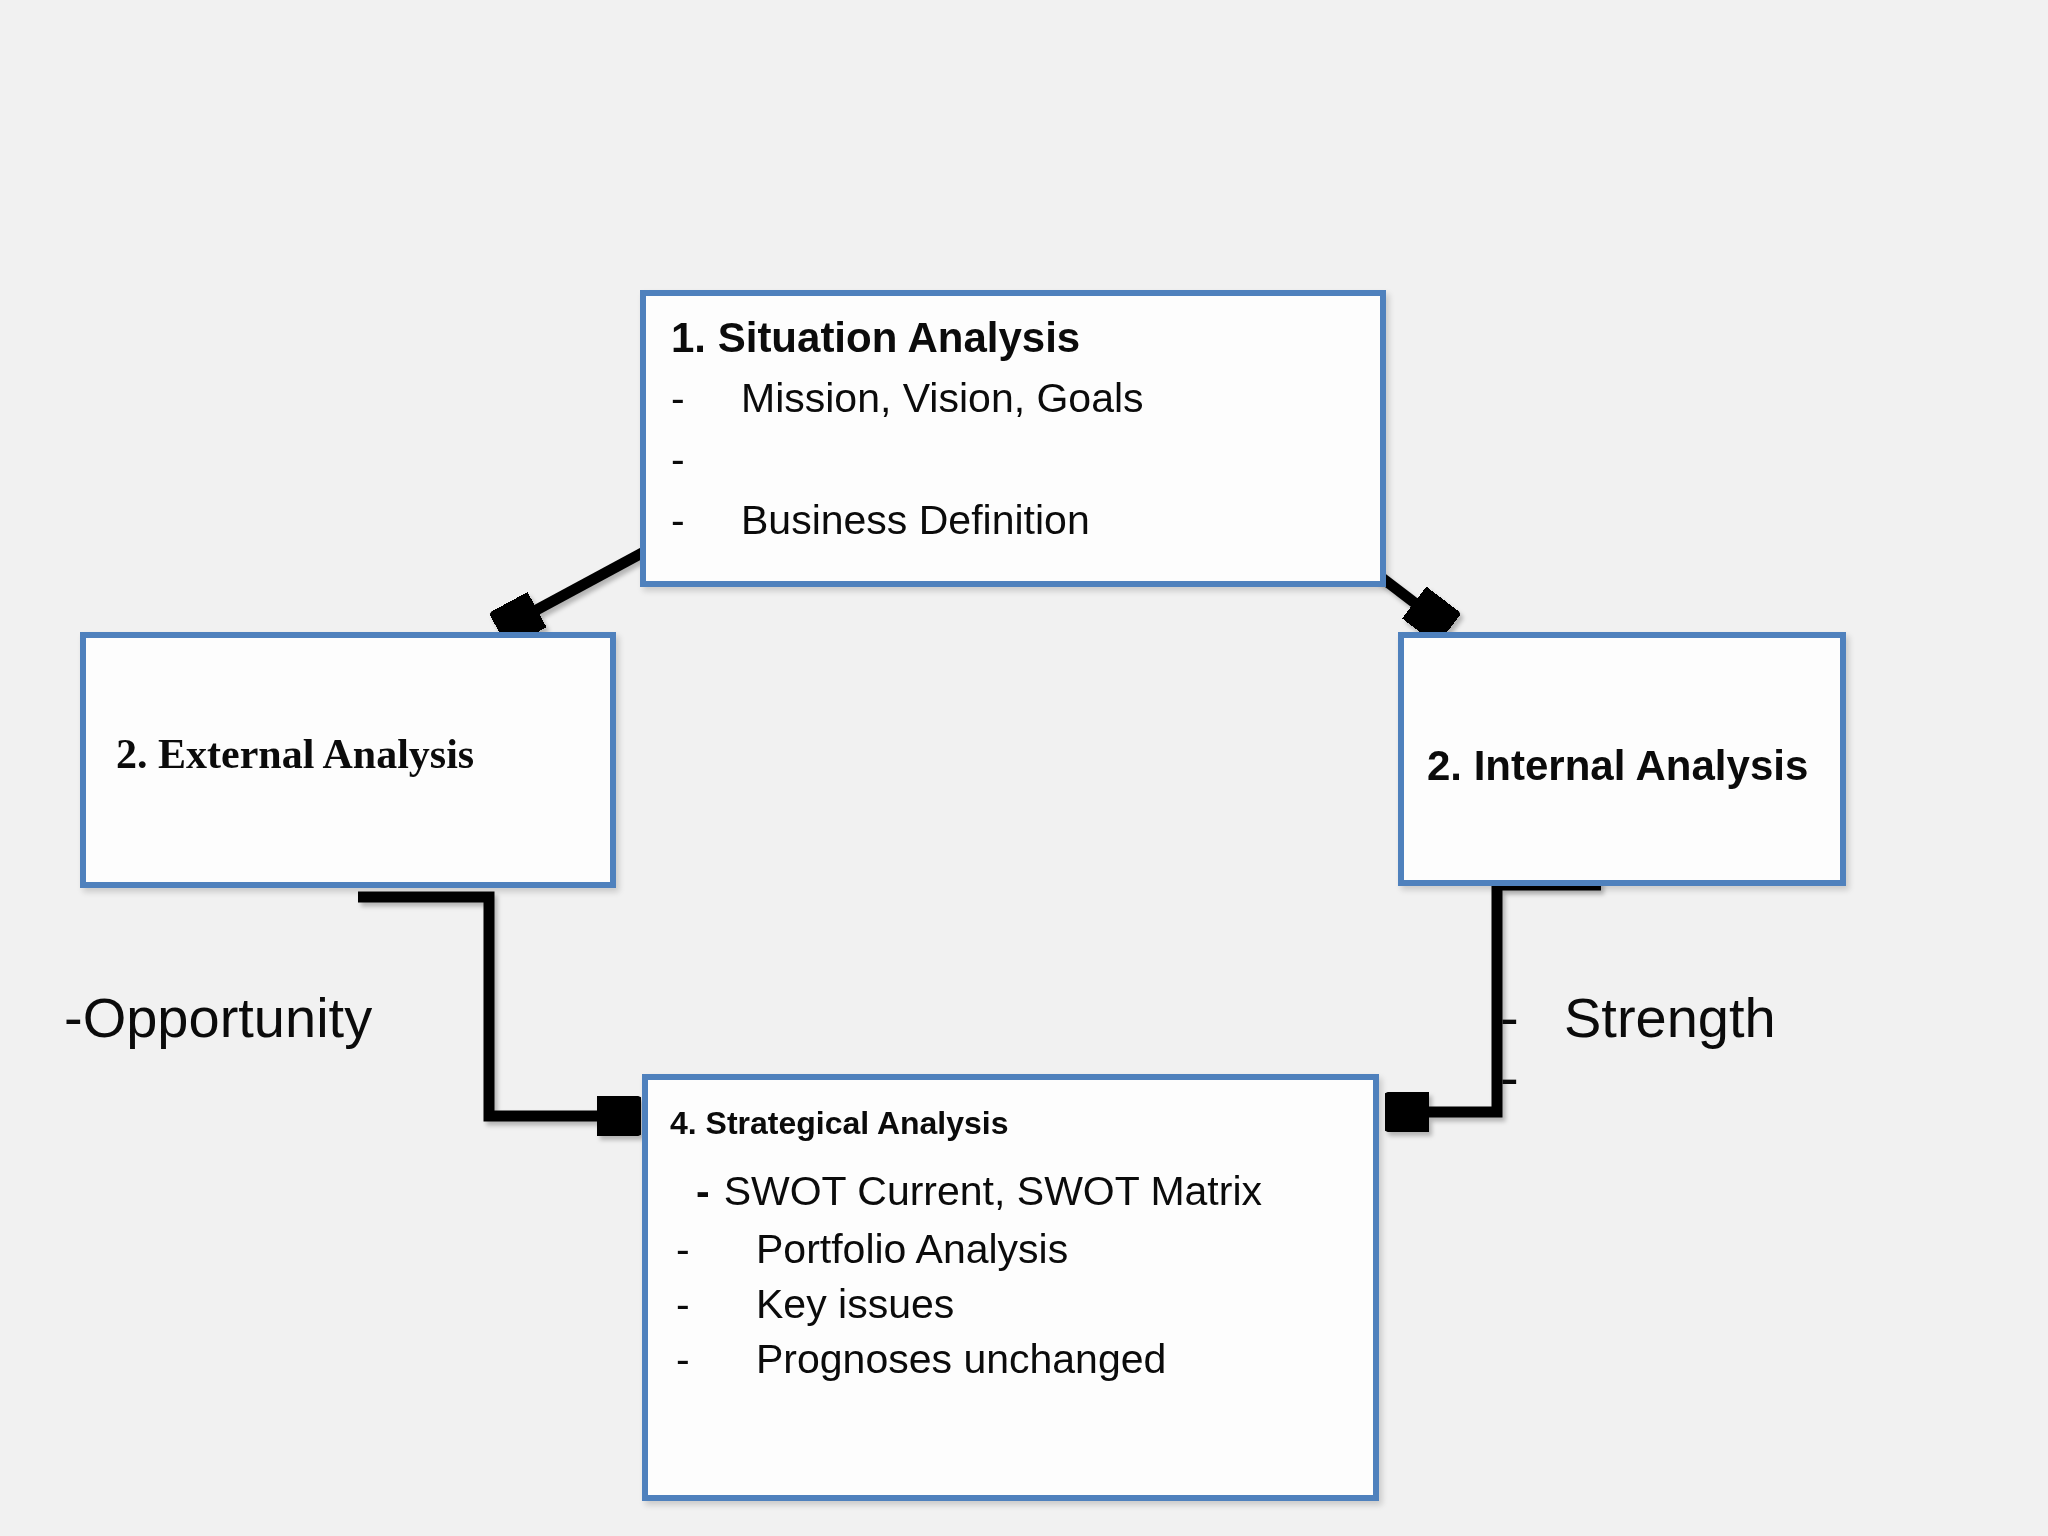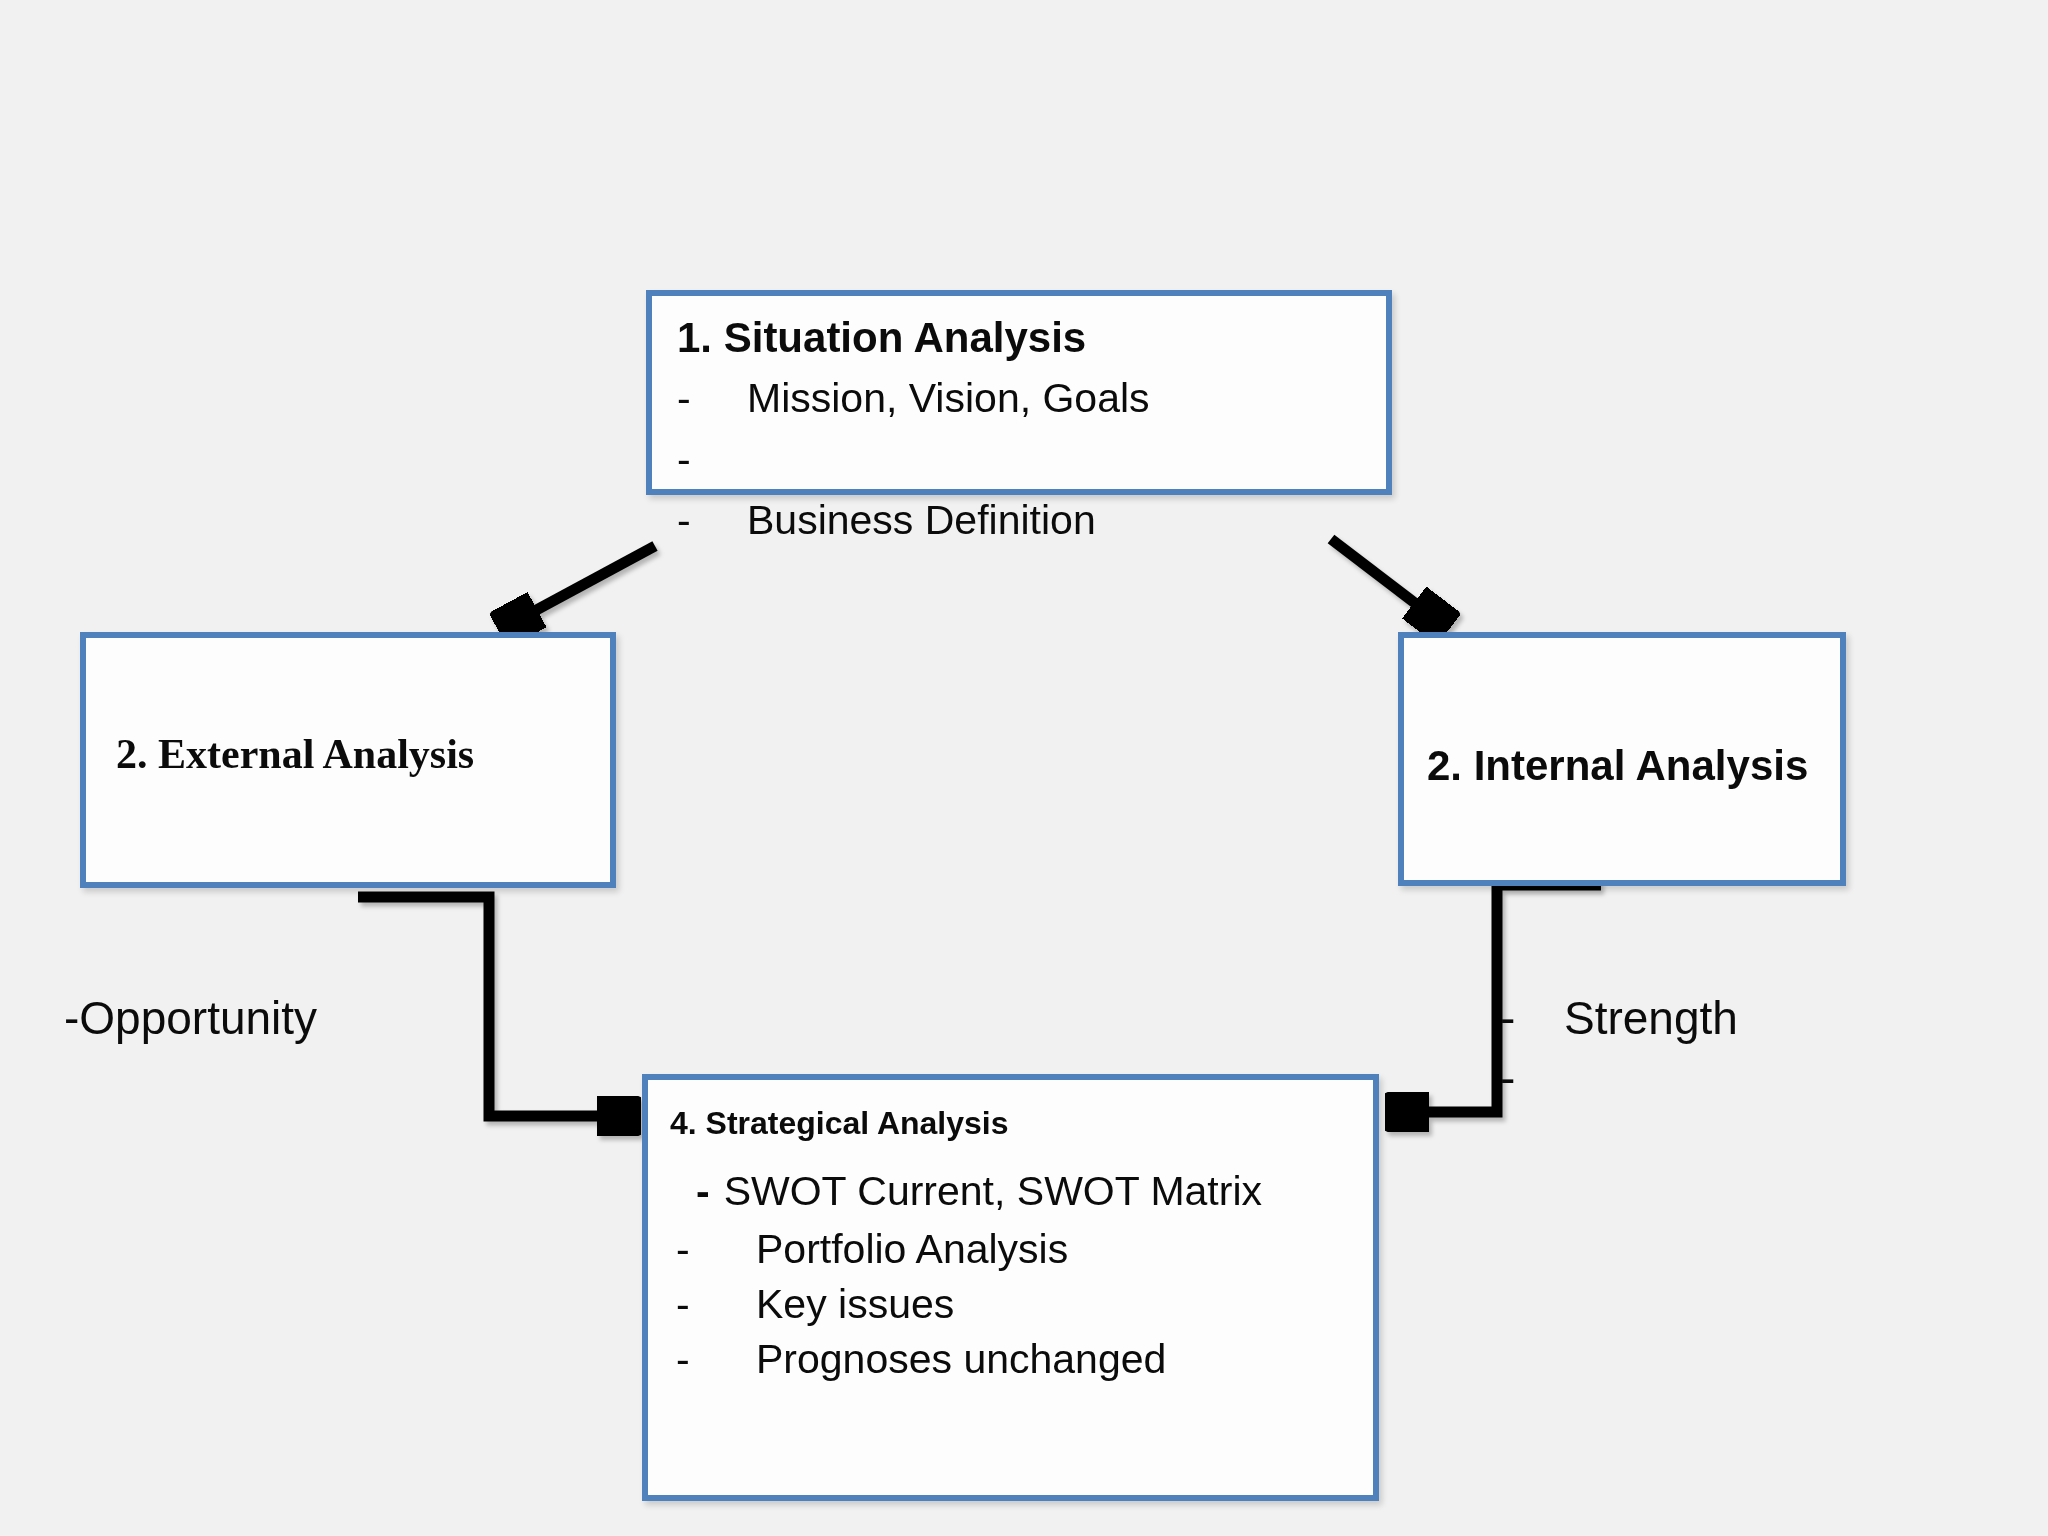--- a/index.html
+++ b/index.html
@@ -6,38 +6,38 @@
   body { font-family:"Liberation Sans", sans-serif; }
   #canvas {
     position:relative; width:2048px; height:1536px;
     background:#f1f1f1; color:#0b0b0b; overflow:hidden;
   }
   .box {
     position:absolute; box-sizing:border-box;
     background:#fdfdfd; border:6px solid #4f81bd;
     box-shadow:3px 4px 6px rgba(0,0,0,0.16);
   }
-  .box-situation   { left:640px;  top:290px;  width:746px; height:205px; padding:12px 18px 0 25px;margin-left:6px; }
+  .box-situation   { left:640px;  top:290px;  width:746px; height:297px; padding:12px 18px 0 25px; }
   .box-external    { left:80px;   top:632px;  width:536px; height:256px; padding:86px 0 0 30px;font-family:Liberation Serif, serif; }
   .box-internal    { left:1398px; top:632px;  width:448px; height:254px; padding:98px 0 0 23px; }
   .box-strategical { left:642px;  top:1074px; width:737px; height:427px; padding:12px 14px 0 22px; }
 
   .title-md { font-size:42px; font-weight:bold; line-height:60px; white-space:nowrap; }
   .title-lg { font-size:32px; font-weight:bold; line-height:62px; white-space:nowrap; }
 
   .bullet { display:flex; font-size:41px; line-height:61px; white-space:nowrap; }
   .bullet .b-dash { width:70px; flex:0 0 70px; }
 
   .swot-row { display:flex; font-size:41px; line-height:62px; margin-top:6px; padding-left:26px; white-space:nowrap; }
   .swot-row .swot-dash { font-weight:bold; margin-right:14px; }
 
   .s-bullet { display:flex; font-size:41px; line-height:55px; padding-left:6px; white-space:nowrap; }
   .s-bullet .b-dash { width:80px; flex:0 0 80px; }
 
-  .side-label { position:absolute; font-size:46px; line-height:60px; white-space:nowrap; }
+  .side-label { position:absolute; font-size:56px; line-height:60px; white-space:nowrap; }
   .label-left { left:64px; top:988px; }
   .label-right { left:1500px; top:988px; }
   .r-row { display:flex; }
   .r-row .r-dash { width:64px; flex:0 0 64px; }
 
   #arrows { position:absolute; left:0; top:0; pointer-events:none;
             filter:drop-shadow(3px 4px 2px rgba(0,0,0,0.25)); }
   #arrows path { fill:none; stroke:#000; stroke-width:11px; stroke-linejoin:miter; }
 </style>
 </head>

